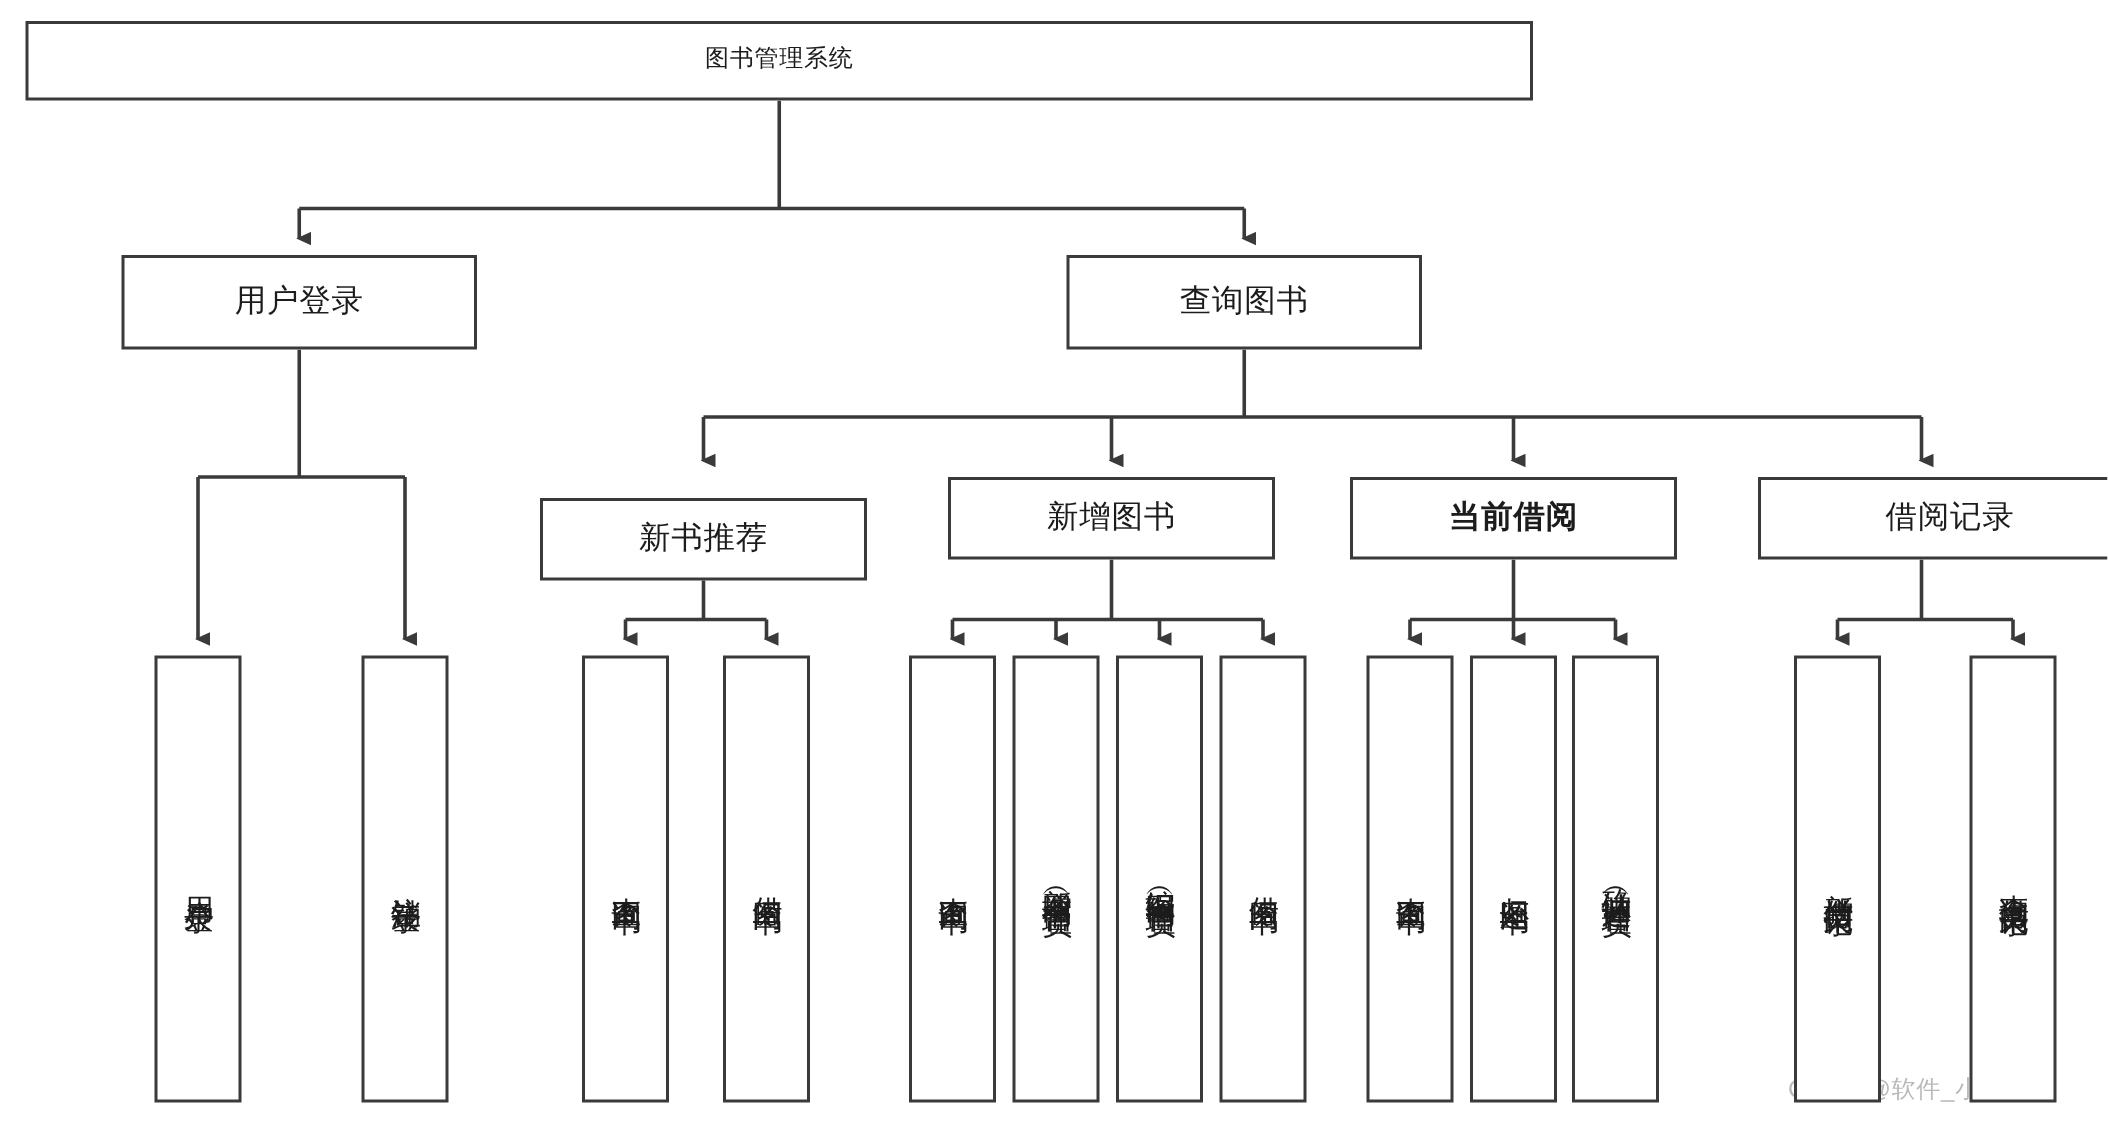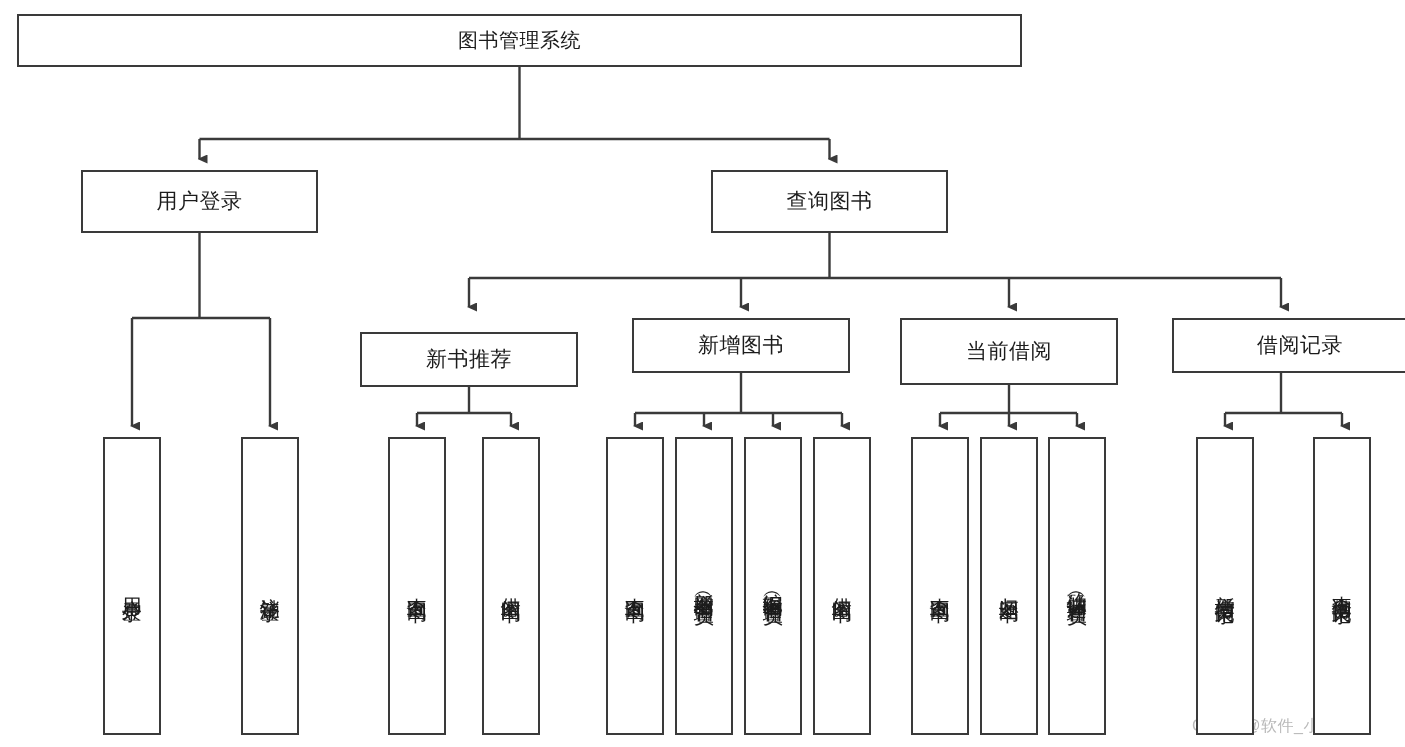--- a/index.html
+++ b/index.html
@@ -44,21 +44,21 @@
   .node.vert .label {
     writing-mode: vertical-rl;
     text-orientation: upright;
     font-size: 20px;
     line-height: 1.12;
     letter-spacing: 2px;
     white-space: normal;
     text-align: center;
     max-height: 100%;
   }
-  .node.root .label { font-size: 20px; }
+  .node.root .label { font-size: 16px; }
   .watermark {
     position: absolute;
     font-size: 16px;
     color: #b9b9b9;
     white-space: nowrap;
     letter-spacing: 0.5px;
   }
 </style>
 </head>
 <body>
@@ -117,21 +117,21 @@
     </div>
     <div class="node level2" style="left: 711px; top: 170px; width: 237px; height: 63px; border-color: rgb(58, 58, 58); background: rgb(255, 255, 255);">
       <span class="label" style="color: rgb(28, 28, 28);">查询图书</span>
     </div>
     <div class="node level3" style="left: 360px; top: 332px; width: 218px; height: 55px; border-color: rgb(58, 58, 58); background: rgb(255, 255, 255);">
       <span class="label" style="color: rgb(28, 28, 28);">新书推荐</span>
     </div>
     <div class="node level3" style="left: 632px; top: 318px; width: 218px; height: 55px; border-color: rgb(58, 58, 58); background: rgb(255, 255, 255);">
       <span class="label" style="color: rgb(28, 28, 28);">新增图书</span>
     </div>
-    <div class="node level3" style="left: 900px; top: 318px; width: 218px; height: 67px; border-color: rgb(58, 58, 58); background: rgb(255, 255, 255);">
+    <div class="node level3" style="left: 900px; top: 318px; width: 218px; height: 55px; border-color: rgb(58, 58, 58); background: rgb(255, 255, 255); font-weight: bold;">
       <span class="label" style="color: rgb(28, 28, 28);">当前借阅</span>
     </div>
     <div class="node level3" style="left: 1172px; top: 318px; width: 256px; height: 55px; border-color: rgb(58, 58, 58); background: rgb(255, 255, 255);">
       <span class="label" style="color: rgb(28, 28, 28);">借阅记录</span>
     </div>
     <div class="node vert leaf" style="left: 103px; top: 437px; width: 58px; height: 298px; border-color: rgb(58, 58, 58); background: rgb(255, 255, 255);">
       <span class="label" style="color: rgb(28, 28, 28);">用户登录</span>
     </div>
     <div class="node vert leaf" style="left: 241px; top: 437px; width: 58px; height: 298px; border-color: rgb(58, 58, 58); background: rgb(255, 255, 255);">
       <span class="label" style="color: rgb(28, 28, 28);">注销登录</span>

